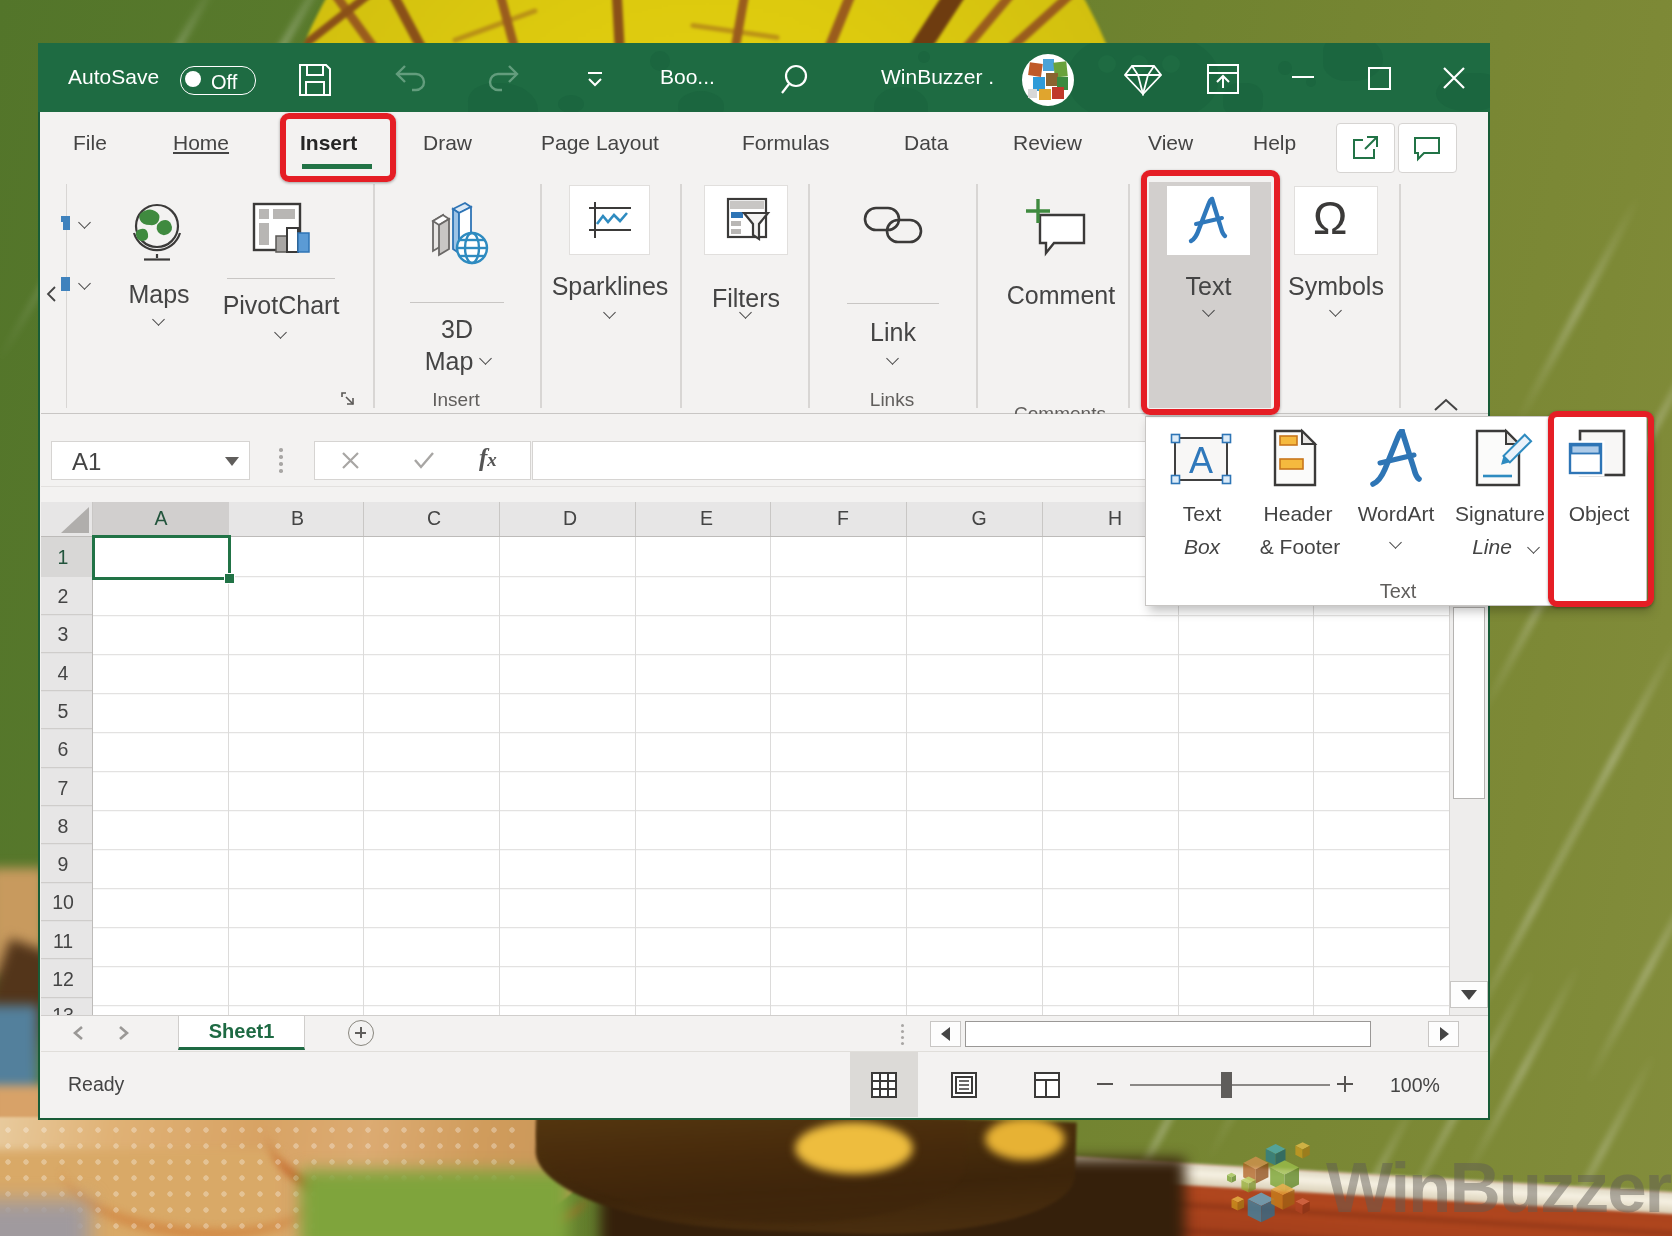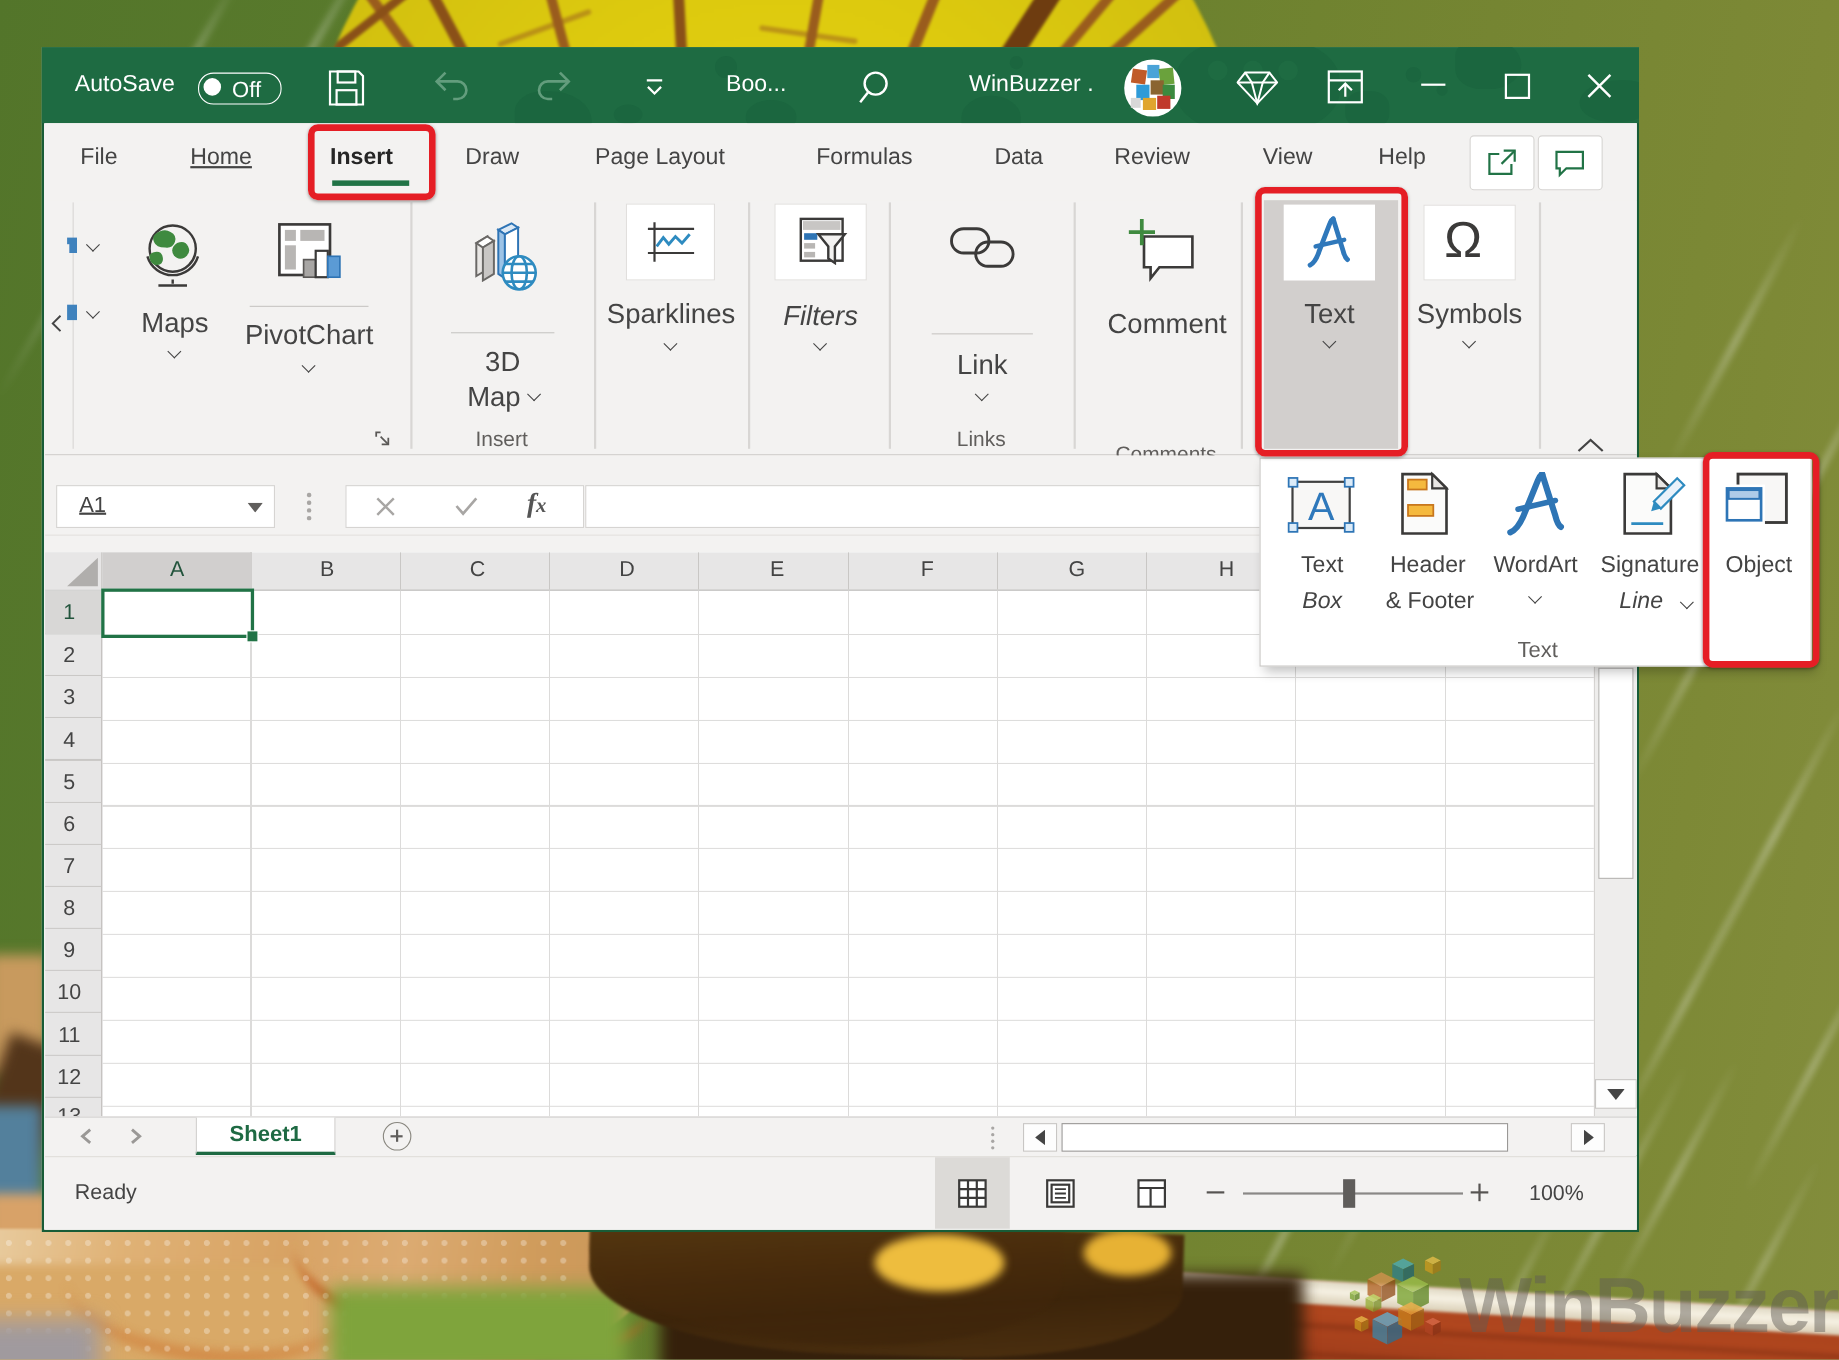--- a/index.html
+++ b/index.html
@@ -413,21 +413,21 @@
 
   <div class="iconbox" style="left:663px;top:3px;width:84px;height:70px;"></div>
   <svg class="abs" style="left:685px;top:15px;" width="46" height="46" viewBox="0 0 46 46">
     <rect x="2" y="2" width="38" height="38" fill="#fff" stroke="#3b3a39" stroke-width="2.2"></rect>
     <rect x="4" y="4" width="34" height="8" fill="#c8c6c4"></rect>
     <rect x="5" y="15" width="12" height="6" fill="#2e74b5"></rect>
     <rect x="5" y="24" width="10" height="5" fill="#b8b6b4"></rect>
     <rect x="5" y="32" width="10" height="5" fill="#b8b6b4"></rect>
     <path d="M18 16 H42 L33 27 V42 L27 38 V27 Z" fill="#f3f2f1" stroke="#3b3a39" stroke-width="2.2"></path>
   </svg>
-  <div class="rlabel" style="left:705px;top:91px;font-style:italic;">Filters</div>
+  <div class="rlabel" style="left:705px;top:102px;">Filters</div>
   <div class="car" style="left:700px;top:126px;"></div>
   <div class="sep" style="left:767px;"></div>
 
   <svg class="abs" style="left:822px;top:22px;" width="62" height="52" viewBox="0 0 62 52" fill="none" stroke="#3b3a39" stroke-width="2.6">
     <rect x="2" y="4" width="34" height="22" rx="11"></rect>
     <rect x="24" y="16" width="34" height="22" rx="11"></rect>
   </svg>
   <div class="abs" style="left:806px;top:121px;width:92px;height:1px;background:#c8c6c4;"></div>
   <div class="rlabel" style="left:852px;top:136px;">Link</div>
   <div class="car" style="left:847px;top:172px;"></div>
@@ -457,21 +457,21 @@
   <div class="rlabel" style="left:1295px;top:90px;">Symbols</div>
   <div class="car" style="left:1290px;top:124px;"></div>
   <div class="sep" style="left:1358px;"></div>
 
   <svg class="abs" style="left:1392px;top:215px;" width="26" height="15" viewBox="0 0 26 15" fill="none" stroke="#444" stroke-width="2">
       <path d="M2 13 L13 3 L24 13"></path>
     </svg>
 </div>
 <div id="fbar">
   <div class="wbox" style="left:10px;width:199px;"></div>
-  <div class="abs" style="left:31px;top:34px;font-size:20px;color:#444;text-decoration:underline;">A1</div>
+  <div class="abs" style="left:31px;top:34px;font-size:24px;color:#444;">A1</div>
   <svg class="abs" style="left:184px;top:43px;" width="14" height="9" viewBox="0 0 14 9">
       <path d="M0 0 H14 L7 9 Z" fill="#605e5c"></path>
     </svg>
   <div class="abs" style="left:238px;top:34px;width:3.5px;height:3.5px;background:#a8a6a4;border-radius:50%;box-shadow:0 7px 0 #a8a6a4,0 14px 0 #a8a6a4,0 21px 0 #a8a6a4;"></div>
   <div class="wbox" style="left:273px;width:217px;"></div>
   <svg class="abs" style="left:300px;top:37px;" width="19" height="19" viewBox="0 0 19 19" stroke="#a8a6a4" stroke-width="2.2">
       <path d="M2 2 L17 17 M17 2 L2 17"></path>
     </svg>
   <svg class="abs" style="left:372px;top:37px;" width="22" height="18" viewBox="0 0 22 18" fill="none" stroke="#a8a6a4" stroke-width="2.4">
       <path d="M2 9 L8 16 L20 2"></path>

